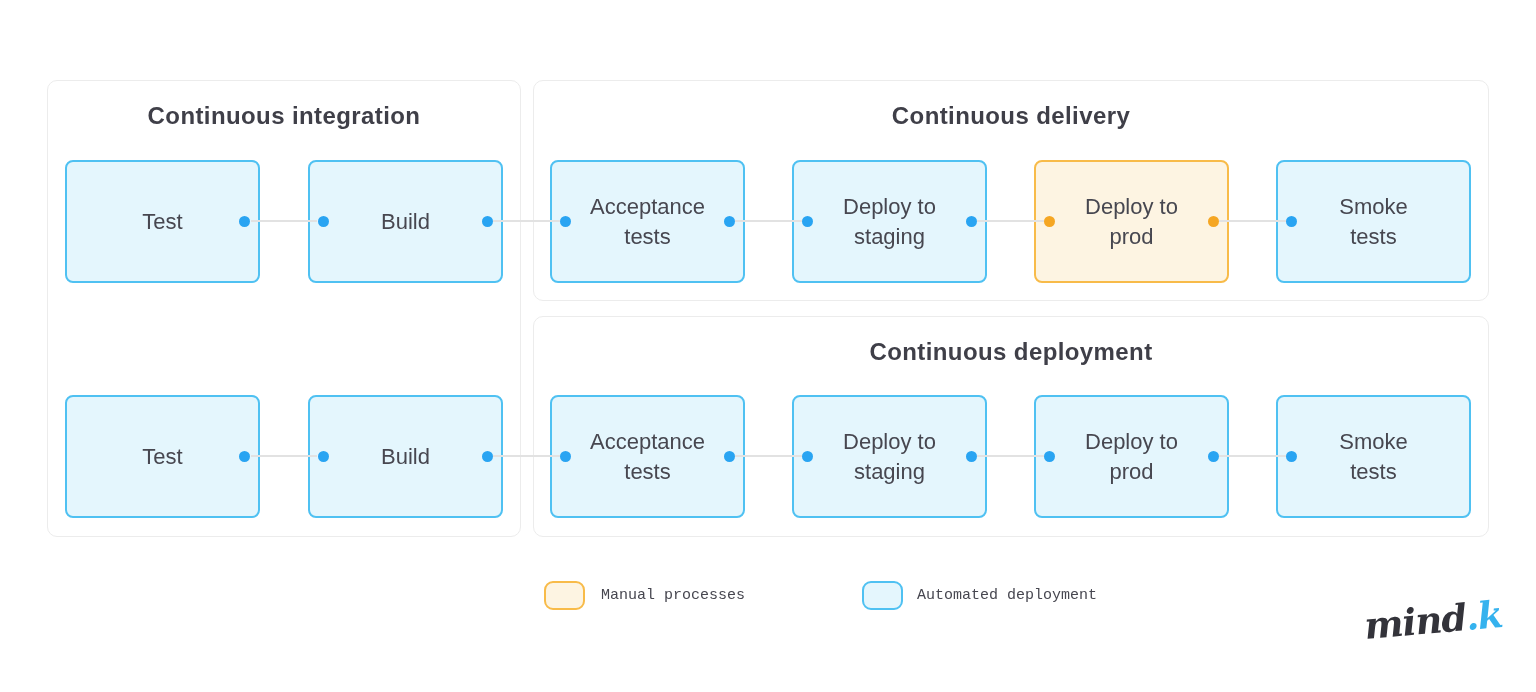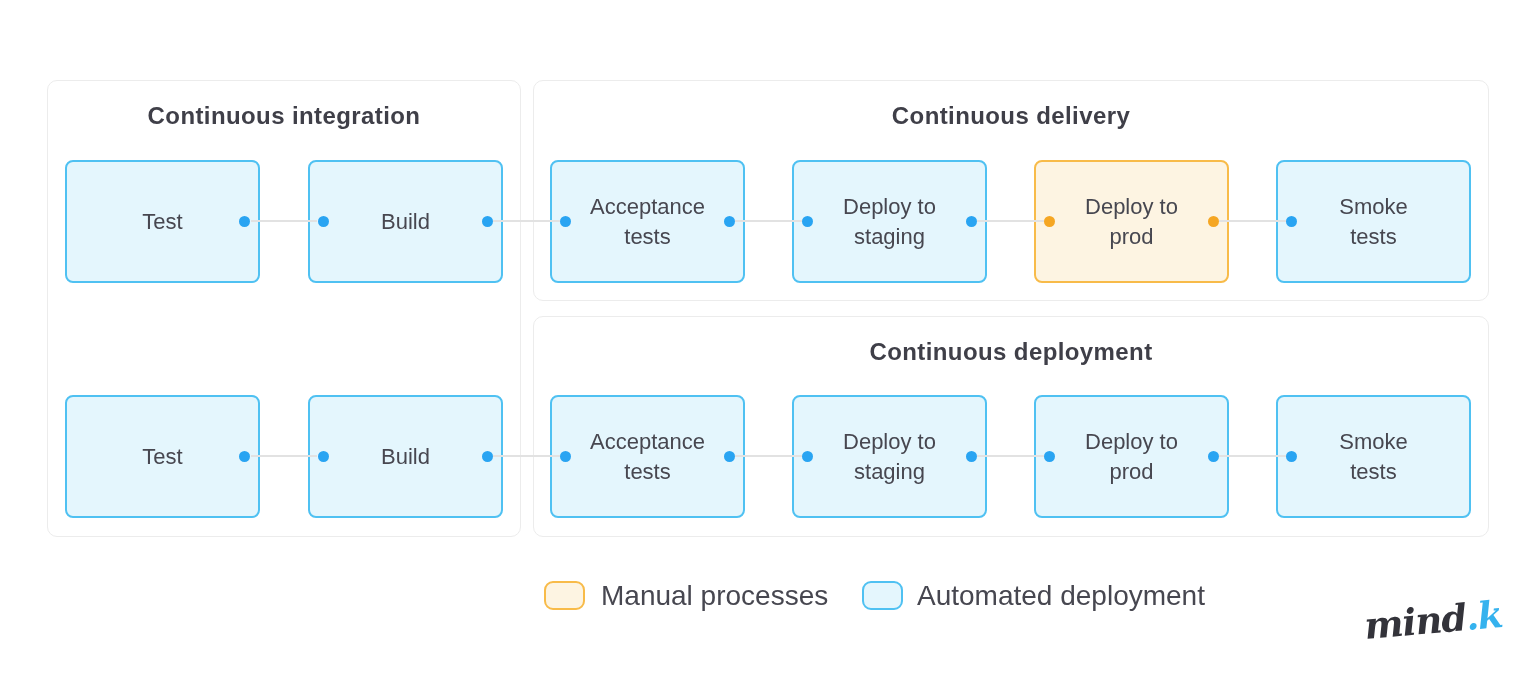--- a/index.html
+++ b/index.html
@@ -75,24 +75,25 @@
   .legend .swatch{
     position:absolute;
     width:41px;height:29px;
     box-sizing:border-box;
     border-radius:9px;
   }
   .swatch.manual{border:2px solid #f8bb49;background:#fdf4e2;}
   .swatch.automated{border:2px solid #4fc1f2;background:#e4f6fd;}
   .legend .legend-label{
     position:absolute;
-    font-size:28px;
+    font-size:15px;
     line-height:29px;
     color:#474750;
     white-space:nowrap;
+    font-family:Liberation Mono, monospace;
   }
   #legend-manual-swatch{left:533px;top:581px;}
   #legend-manual-label{left:590px;top:581px;}
   #legend-automated-swatch{left:851px;top:581px;}
   #legend-automated-label{left:906px;top:581px;}
 
   .logo{
     position:absolute;
     right:44px;top:598px;
     font-family:"DejaVu Serif", serif;

